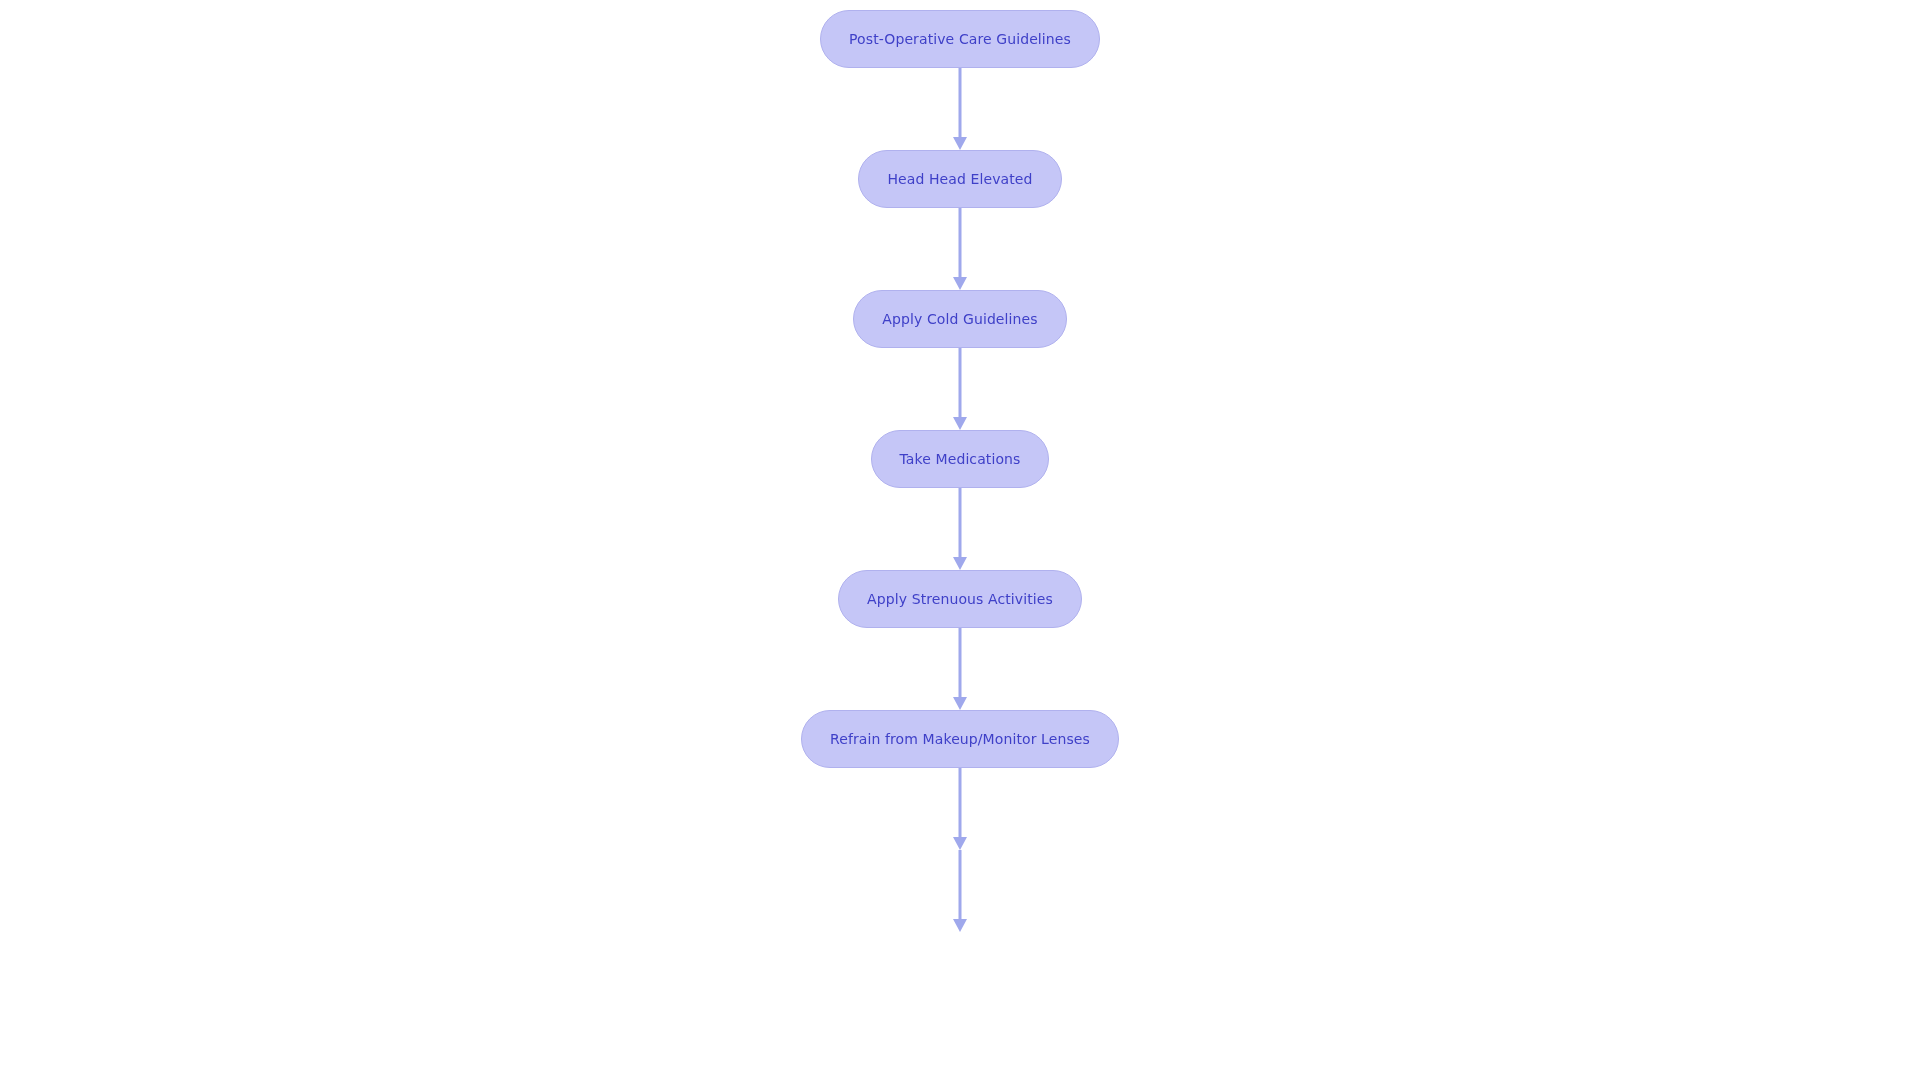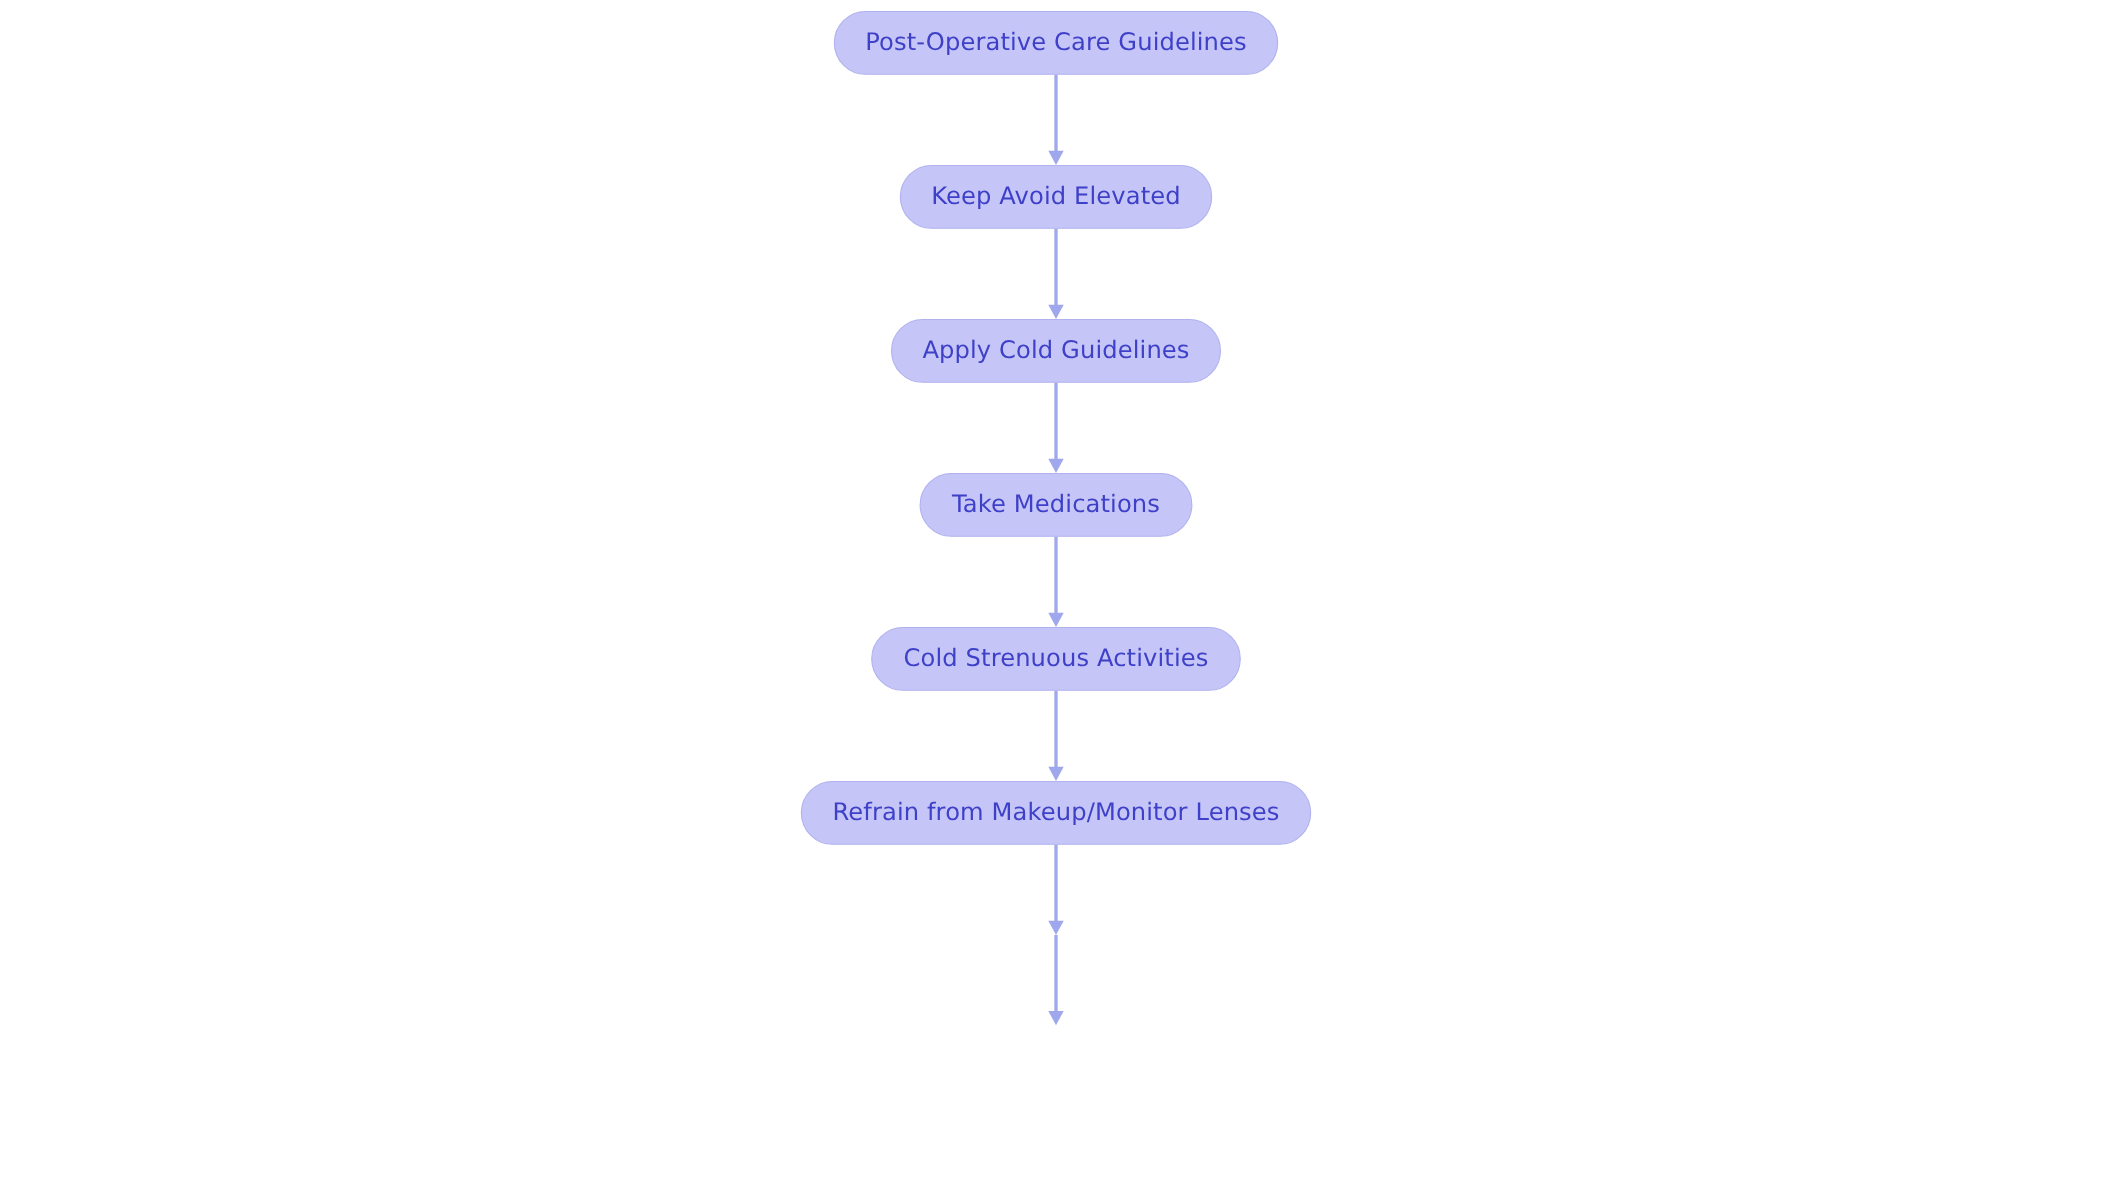--- a/index.html
+++ b/index.html
@@ -42,21 +42,21 @@
     background: #c5c6f7;
     border: 1px solid #b0b1ee;
     display: flex;
     align-items: center;
     justify-content: center;
     padding: 0 28px;
     flex: 0 0 auto;
   }
   .node-label {
     color: #3f40c8;
-    font-size: 22px;
+    font-size: 14px;
     font-weight: 400;
     line-height: 1;
     letter-spacing: 0.1px;
     white-space: nowrap;
     font-family: "DejaVu Sans", "Liberation Sans", sans-serif;
   }
 
   
   .connector {
     flex: 0 0 auto;
@@ -99,21 +99,21 @@
     <div class="node">
       <span class="node-label">Post-Operative Care Guidelines</span>
     </div>
 
     <div class="connector">
       <div class="connector-stem"></div>
       <div class="connector-arrowhead"></div>
     </div>
 
     <div class="node">
-      <span class="node-label">Keep Avoid Elevated</span>
+      <span class="node-label">Head Head Elevated</span>
     </div>
 
     <div class="connector">
       <div class="connector-stem"></div>
       <div class="connector-arrowhead"></div>
     </div>
 
     <div class="node">
       <span class="node-label">Apply Cold Guidelines</span>
     </div>
@@ -126,21 +126,21 @@
     <div class="node">
       <span class="node-label">Take Medications</span>
     </div>
 
     <div class="connector">
       <div class="connector-stem"></div>
       <div class="connector-arrowhead"></div>
     </div>
 
     <div class="node">
-      <span class="node-label">Cold Strenuous Activities</span>
+      <span class="node-label">Apply Strenuous Activities</span>
     </div>
 
     <div class="connector">
       <div class="connector-stem"></div>
       <div class="connector-arrowhead"></div>
     </div>
 
     <div class="node">
       <span class="node-label">Refrain from Makeup/Monitor Lenses</span>
     </div>

